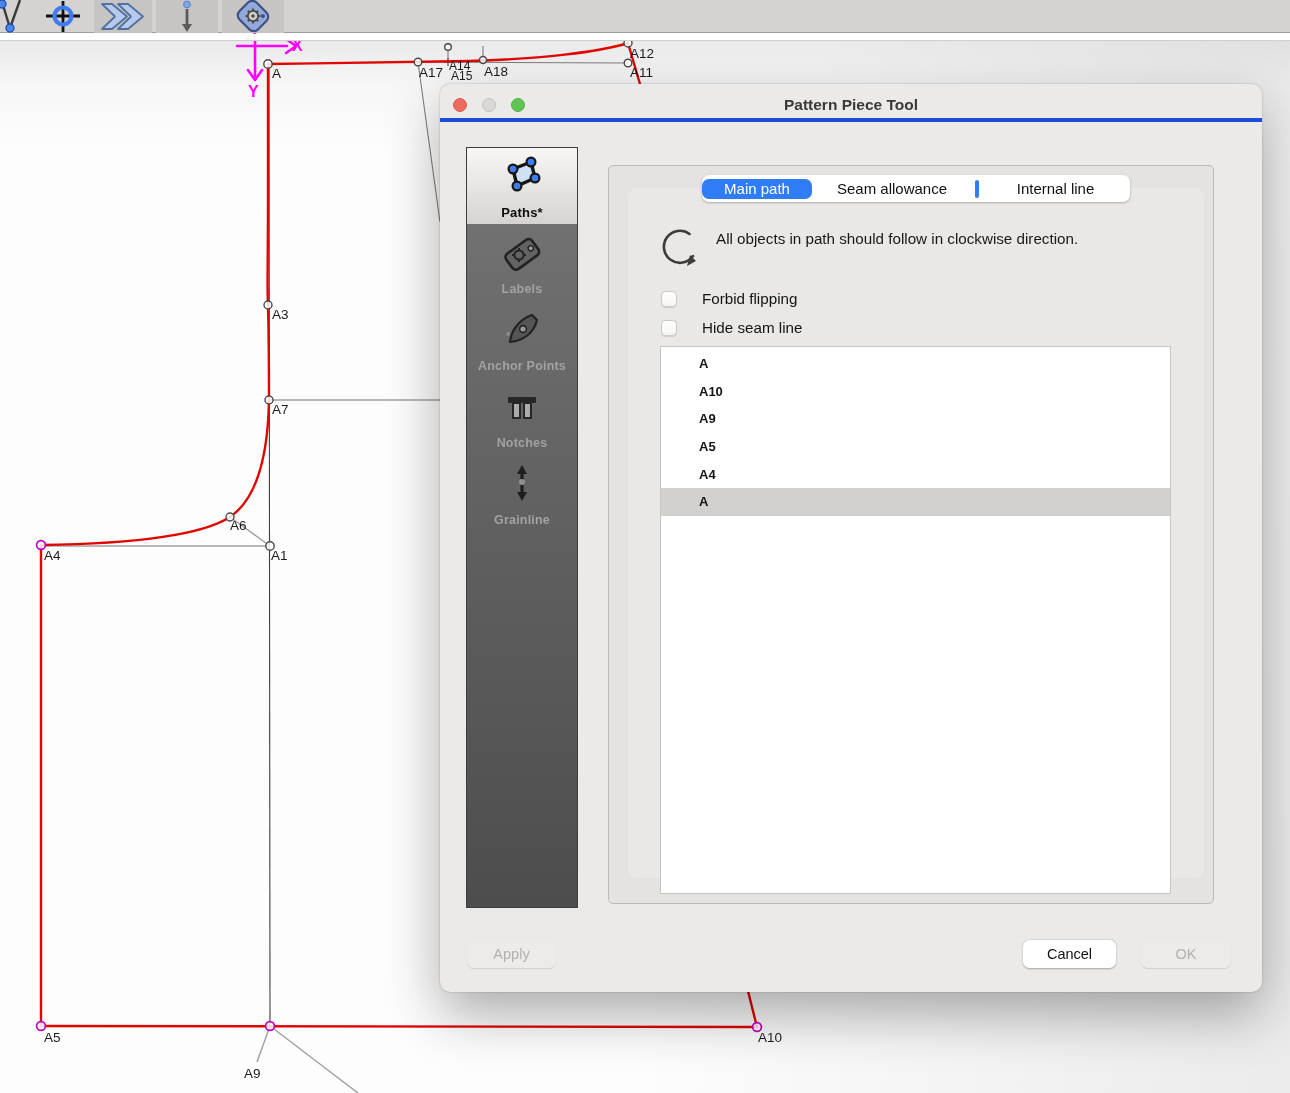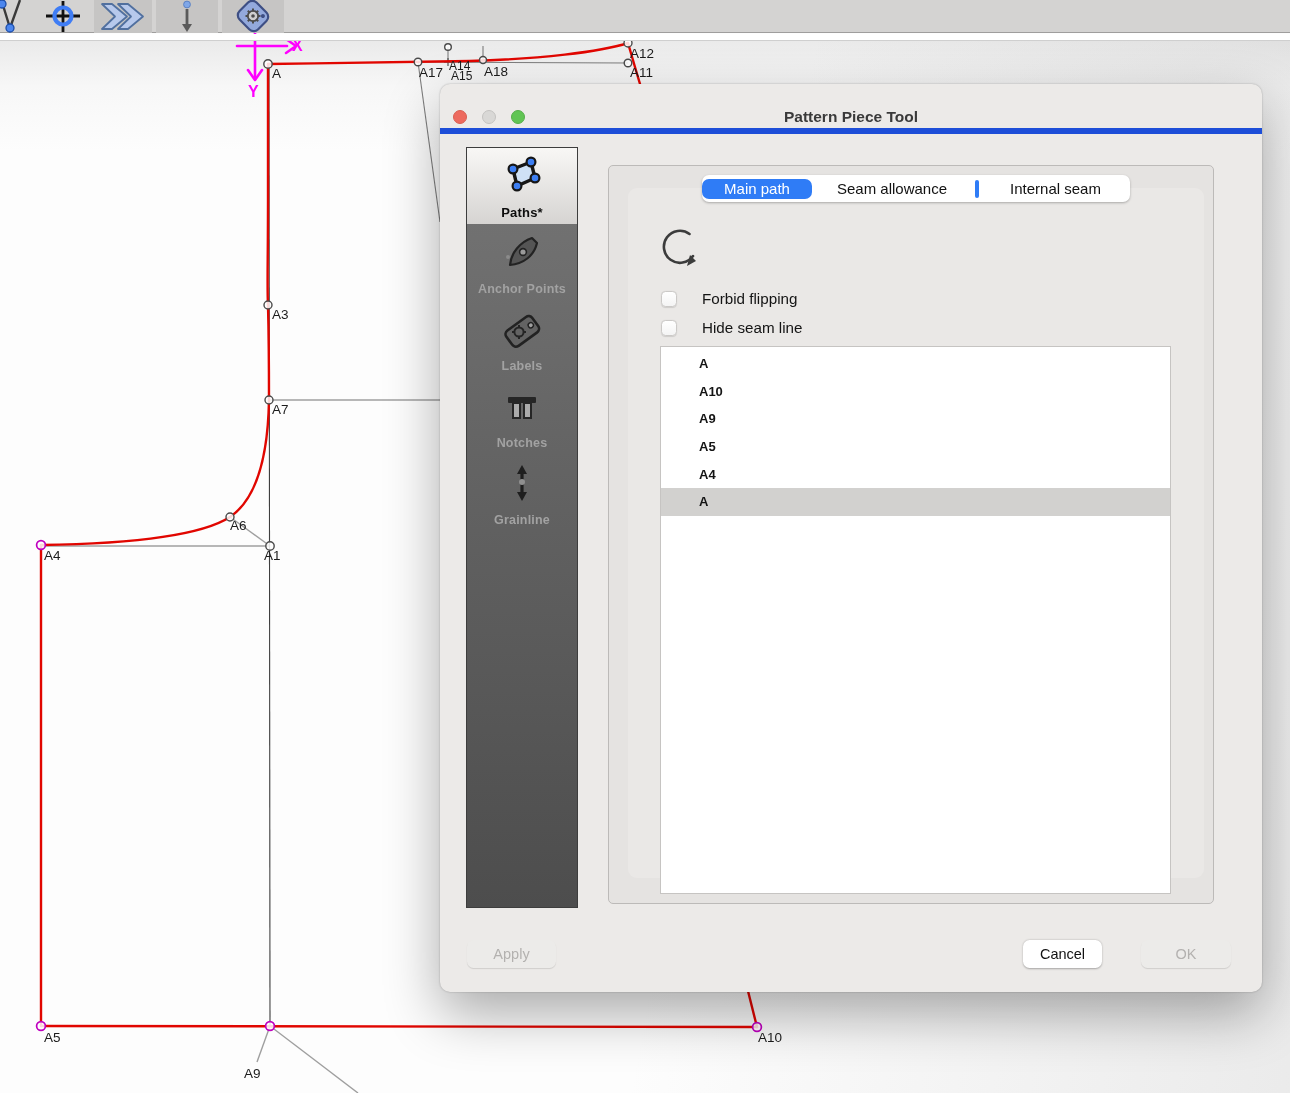--- a/index.html
+++ b/index.html
@@ -18,21 +18,21 @@
   .canvas-bg::after{content:"";position:absolute;inset:0;
     background:linear-gradient(100deg,rgba(180,180,180,0) 55%,rgba(170,170,170,0.22) 100%);}
   .pattern-svg{position:absolute;left:0;top:0;z-index:1;pointer-events:auto;}
   .plabel{position:absolute;z-index:2;font-size:13.5px;color:#1c1c1c;line-height:1;white-space:nowrap;}
   .plabel.small{font-size:12px;}
   .axis-label{position:absolute;z-index:2;font-size:16px;font-weight:bold;color:#ff00ff;line-height:1;}
 
   
   .dialog{position:absolute;left:440px;top:84px;width:822px;height:908px;background:#eceae8;border-radius:10px;
     box-shadow:0 22px 55px rgba(0,0,0,0.33),0 0 2px rgba(0,0,0,0.28);z-index:10;overflow:hidden;}
-  .titlebar{position:absolute;left:0;top:16px;width:100%;height:34px;border-bottom:6px solid #1d4ed8;}
+  .titlebar{position:absolute;left:0;top:4px;width:100%;height:34px;border-bottom:4px solid #1d4ed8;}
   .tl{position:absolute;top:10px;width:14px;height:14px;border-radius:50%;}
   .tl.red{left:13px;background:#ed6a5e;border:0.5px solid #d95f52;}
   .tl.gray{left:42px;background:#d9d8d6;border:0.5px solid #c4c3c1;}
   .tl.green{left:71px;background:#61c554;border:0.5px solid #56ae4b;}
   .dlg-title{position:absolute;left:0;top:0;width:100%;height:34px;display:flex;align-items:center;justify-content:center;
     font-size:15.5px;font-weight:bold;color:#3a3a3a;}
 
   
   .sidebar{position:absolute;left:26px;top:63px;width:112px;height:761px;
     background:linear-gradient(180deg,#757575 0%,#646464 40%,#4d4d4d 100%);border:1px solid #3d3d3d;}
@@ -142,21 +142,21 @@
   <span class="plabel" style="left:272px;top:67px">A</span>
   <span class="plabel" style="left:419px;top:66px">A17</span>
   <span class="plabel small" style="left:449px;top:60px">A14</span>
   <span class="plabel small" style="left:451px;top:70px">A15</span>
   <span class="plabel" style="left:484px;top:65px">A18</span>
   <span class="plabel" style="left:630px;top:47px">A12</span>
   <span class="plabel" style="left:630px;top:66px">A11</span>
   <span class="plabel" style="left:272px;top:308px">A3</span>
   <span class="plabel" style="left:272px;top:403px">A7</span>
   <span class="plabel" style="left:230px;top:519px">A6</span>
-  <span class="plabel" style="left:264px;top:549px">A1</span>
+  <span class="plabel" style="left:271px;top:549px">A1</span>
   <span class="plabel" style="left:44px;top:549px">A4</span>
   <span class="plabel" style="left:44px;top:1031px">A5</span>
   <span class="plabel" style="left:244px;top:1067px">A9</span>
   <span class="plabel" style="left:758px;top:1031px">A10</span>
   <span class="axis-label" style="left:292px;top:38px">X</span>
   <span class="axis-label" style="left:248px;top:84px">Y</span>
 
   <div class="toolbar">
     <div class="tbtn" style="left:-14px;width:40px">
       <svg width="40" height="33" viewBox="0 0 40 33">
@@ -225,48 +225,48 @@
             <circle cx="31" cy="9" r="4.4" fill="#3c7ef2" stroke="#161616" stroke-width="2.2"></circle>
             <circle cx="35" cy="25" r="4.4" fill="#3c7ef2" stroke="#161616" stroke-width="2.2"></circle>
             <circle cx="17" cy="33" r="4.4" fill="#3c7ef2" stroke="#161616" stroke-width="2.2"></circle>
           </svg>
         </span>
         <span class="side-label">Paths*</span>
       </div>
       <div class="side-item">
         <span class="side-icon">
           <svg width="44" height="44" viewBox="0 0 44 44">
-            <path d="M10,35 C11,23 20,12 32,8 L37,13 C34,26 23,34 10,35 Z" fill="#555555" stroke="#232323" stroke-width="2.2" stroke-linejoin="round"></path>
-            <circle cx="23" cy="22" r="3.4" fill="#9a9a9a" stroke="#232323" stroke-width="1.6"></circle>
-            <circle cx="8" cy="27" r="2" fill="#8b8b8b"></circle>
-          </svg>
-        </span>
-        <span class="side-label">Anchor Points</span>
-      </div>
-      <div class="side-item">
-        <span class="side-icon">
-          <svg width="44" height="44" viewBox="0 0 44 44">
             <g transform="rotate(-36 22 24)">
               <rect x="6" y="15" width="32" height="19" rx="4.5" fill="#636363" stroke="#222222" stroke-width="2.6"></rect>
               <circle cx="32.5" cy="24.5" r="2.6" fill="#9f9f9f" stroke="#222" stroke-width="1.4"></circle>
             </g>
             <circle cx="19" cy="25" r="4.6" fill="none" stroke="#242424" stroke-width="2"></circle>
             <g stroke="#242424" stroke-width="2">
               <line x1="19" y1="18" x2="19" y2="20.5"></line>
                 <line x1="19" y1="29.5" x2="19" y2="32"></line>
               <line x1="12" y1="25" x2="14.5" y2="25"></line>
                 <line x1="23.5" y1="25" x2="26" y2="25"></line>
             </g>
           </svg>
         </span>
         <span class="side-label">Labels</span>
       </div>
       <div class="side-item">
         <span class="side-icon">
           <svg width="44" height="44" viewBox="0 0 44 44">
+            <path d="M10,35 C11,23 20,12 32,8 L37,13 C34,26 23,34 10,35 Z" fill="#555555" stroke="#232323" stroke-width="2.2" stroke-linejoin="round"></path>
+            <circle cx="23" cy="22" r="3.4" fill="#9a9a9a" stroke="#232323" stroke-width="1.6"></circle>
+            <circle cx="8" cy="27" r="2" fill="#8b8b8b"></circle>
+          </svg>
+        </span>
+        <span class="side-label">Anchor Points</span>
+      </div>
+      <div class="side-item">
+        <span class="side-icon">
+          <svg width="44" height="44" viewBox="0 0 44 44">
             <rect x="8" y="13" width="28" height="6" rx="1" fill="#262626"></rect>
             <rect x="13" y="19" width="7" height="15" fill="#ababab" stroke="#262626" stroke-width="2"></rect>
             <rect x="24" y="19" width="7" height="15" fill="#ababab" stroke="#262626" stroke-width="2"></rect>
           </svg>
         </span>
         <span class="side-label">Notches</span>
       </div>
       <div class="side-item">
         <span class="side-icon">
           <svg width="44" height="44" viewBox="0 0 44 44">
@@ -285,30 +285,31 @@
 
     <div class="tabs">
       <div class="tab active" style="width:110px">
         <span>Main path</span>
       </div>
       <div class="tab" style="width:160px">
         <span>Seam allowance</span>
       </div>
       <div class="tab-divider"></div>
       <div class="tab" style="width:148px">
-        <span>Internal seam</span>
+        <span>Internal line</span>
       </div>
     </div>
 
     <div class="note-icon">
       <svg width="42" height="44" viewBox="0 0 42 44">
         <path d="M28.5,8 A16,16 0 1 0 32,30" fill="none" stroke="#3c3c3c" stroke-width="2.6" stroke-linecap="round"></path>
         <polygon points="26,40 35,35 29,29" fill="#3c3c3c"></polygon>
       </svg>
     </div>
+    <div class="note-text">All objects in path should follow in clockwise direction.</div>
 
     <div class="cb-row" style="top:201px">
       <span class="cb-box"></span>
       <span class="cb-label">Forbid flipping</span>
     </div>
     <div class="cb-row" style="top:230px">
       <span class="cb-box"></span>
       <span class="cb-label">Hide seam line</span>
     </div>
 
@@ -333,17 +334,17 @@
         <span class="prow-icon"></span>
         <span class="prow-label">A4</span>
       </div>
       <div class="prow selected">
         <span class="prow-icon"></span>
         <span class="prow-label">A</span>
       </div>
     </div>
 
     <div class="btn disabled" style="left:27px;width:89px">Apply</div>
-    <div class="btn primary-white" style="left:583px;width:79px">Cancel</div>
+    <div class="btn primary-white" style="left:583px;width:93px">Cancel</div>
     <div class="btn disabled" style="left:701px;width:90px">OK</div>
   </div>
 
 </div>
 
 </body></html>

